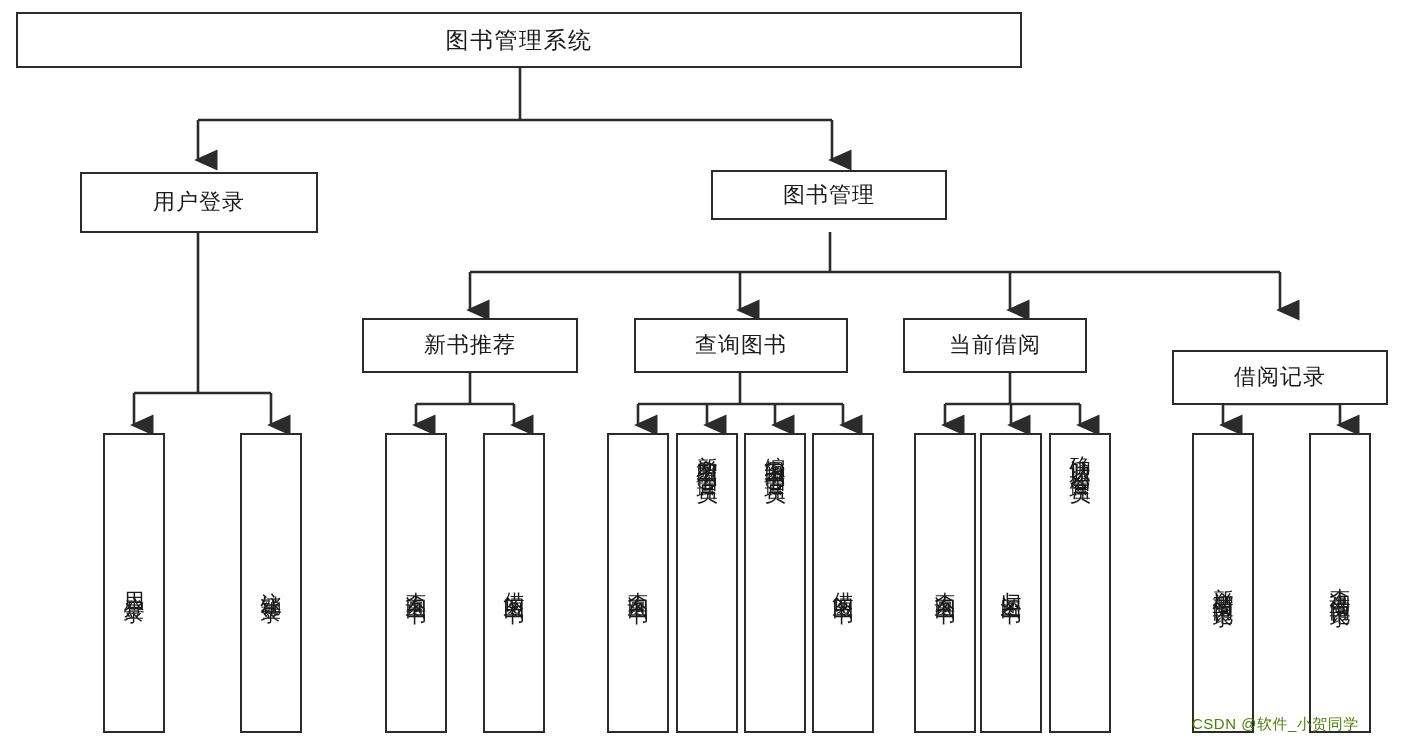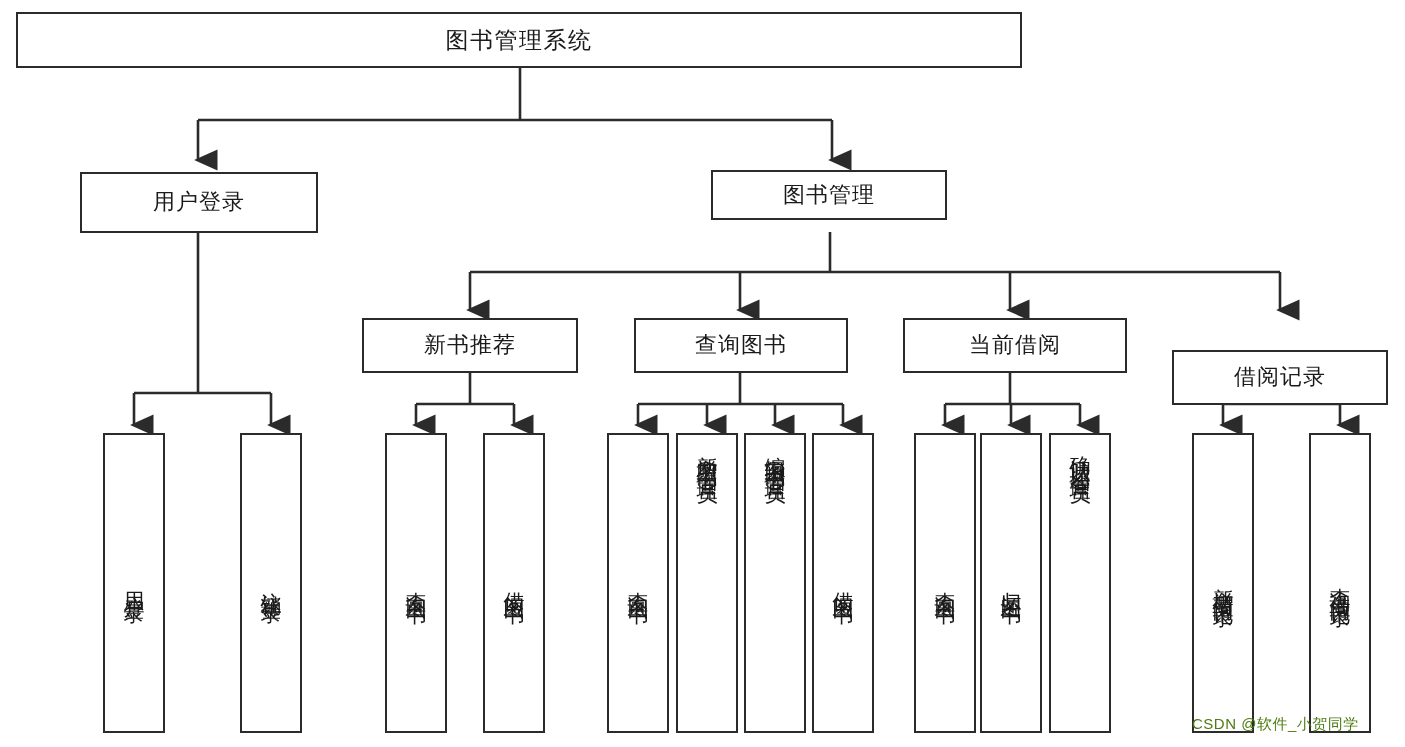--- a/index.html
+++ b/index.html
@@ -122,21 +122,21 @@
     </g>
   </svg>
 
   <div class="node root" style="left:16px; top:12px; width:1006px; height:56px;">图书管理系统</div>
 
   <div class="node horiz" style="left:80px; top:172px; width:238px; height:61px;">用户登录</div>
   <div class="node horiz" style="left:711px; top:170px; width:236px; height:50px;">图书管理</div>
 
   <div class="node horiz" style="left:362px; top:318px; width:216px; height:55px;">新书推荐</div>
   <div class="node horiz" style="left:634px; top:318px; width:214px; height:55px;">查询图书</div>
-  <div class="node horiz" style="left:903px; top:318px; width:224px; height:55px;">当前借阅</div>
+  <div class="node horiz" style="left:903px; top:318px; width:184px; height:55px;">当前借阅</div>
   <div class="node horiz" style="left:1172px; top:318px; width:216px; height:55px;margin-top:32px;">借阅记录</div>
 
   <div class="node vert" style="left:103px; top:433px; width:62px; height:300px;">用户登录</div>
   <div class="node vert" style="left:240px; top:433px; width:62px; height:300px;">注销登录</div>
 
   <div class="node vert" style="left:385px; top:433px; width:62px; height:300px;">查询图书</div>
   <div class="node vert" style="left:483px; top:433px; width:62px; height:300px;">借阅图书</div>
 
   <div class="node vert" style="left:607px; top:433px; width:62px; height:300px;">查询图书</div>
   <div class="node vert top-align" style="left:676px; top:433px; width:62px; height:300px;">新增图书（管理员）</div>

